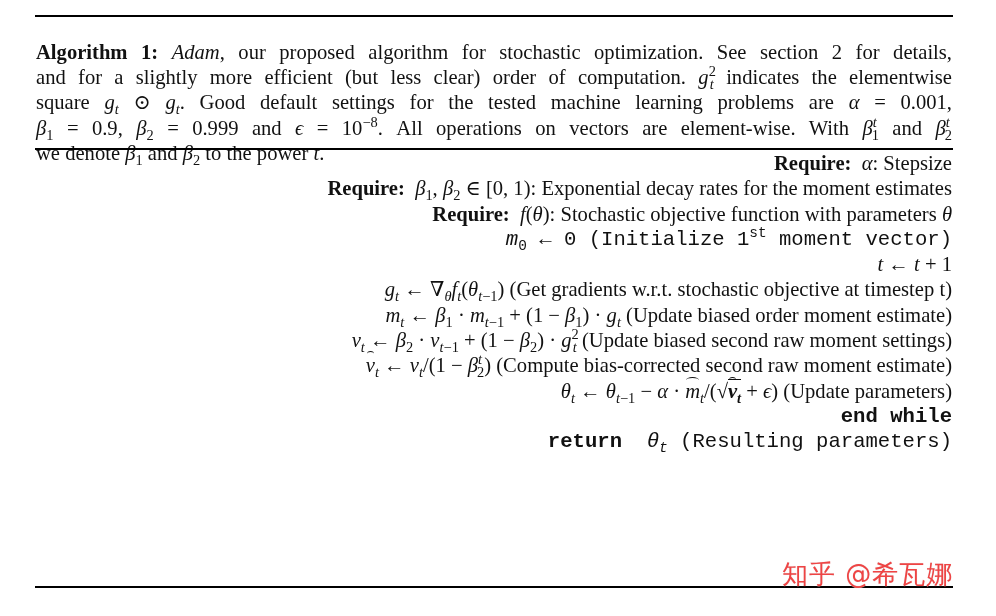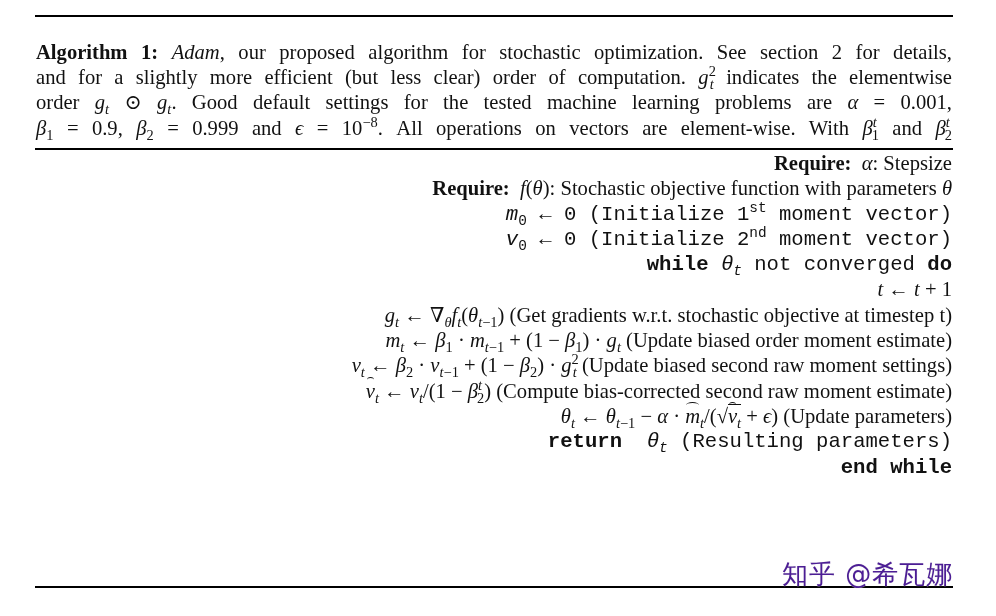--- a/index.html
+++ b/index.html
@@ -18,52 +18,52 @@
   .up { font-style:normal; }
   sub, sup { font-size:70%; line-height:0; }
   .body { position:absolute; left:36px; top:151px; width:916px; font-size:20.6px; line-height:25.3px; }
   .row { white-space:nowrap;text-align:right; }
   .ind1 { padding-left:22px;font-family:Liberation Mono, monospace; }
   .ind2 { padding-left:45px; }
   .kw { font-weight:bold; }
   .hat { position:relative; display:inline-block; }
   .hat::before { content:""; position:absolute; left:1px; right:1px; top:-2px; height:5px;
                  border-top:1.3px solid #111; border-radius:50% 50% 0 0; }
-  .sqrt { border-top:1.3px solid #111; padding-top:0px; }
+  .sqrt { border-top:1.3px solid #111; padding-top:0px;font-weight:bold; }
   .watermark { position:absolute; left:782px; top:557px; font-family:"DejaVu Sans",sans-serif;
-               font-size:26px; color:#4c1d95; letter-spacing:1px; text-shadow:0 0 1px #ddd; }
+               font-size:26px; color:#ef4444; letter-spacing:1px; text-shadow:0 0 1px #ddd; }
 </style>
 </head>
 <body>
 
 <div class="rule top"></div>
 
 <div class="caption">
   <span class="line"><b>Algorithm 1:</b> <i>Adam</i><span>, our proposed algorithm for stochastic optimization. See section 2 for details,</span></span>
   <span class="line"><span>and for a slightly more efficient (but less clear) order of computation.</span> <i>g</i><sup><span class="up">2</span></sup><sub style="margin-left:-6px"><i>t</i></sub><span> indicates the elementwise</span></span>
-  <span class="line"><span>order</span> <i>g</i><sub><i>t</i></sub> ⊙ <i>g</i><sub><i>t</i></sub><span>. Good default settings for the tested machine learning problems are</span> <i>α</i> <span>= 0.001,</span></span>
+  <span class="line"><span>square</span> <i>g</i><sub><i>t</i></sub> ⊙ <i>g</i><sub><i>t</i></sub><span>. Good default settings for the tested machine learning problems are</span> <i>α</i> <span>= 0.001,</span></span>
   <span class="line"><i>β</i><sub>1</sub> <span>= 0.9,</span> <i>β</i><sub>2</sub> <span>= 0.999 and</span> <i>ϵ</i> <span>= 10</span><sup>−8</sup><span>. All operations on vectors are element-wise. With</span> <i>β</i><sup><i>t</i></sup><sub style="margin-left:-5px">1</sub> <span>and</span> <i>β</i><sup><i>t</i></sup><sub style="margin-left:-5px">2</sub></span>
+  <span class="line last"><span>we denote</span> <i>β</i><sub>1</sub> <span>and</span> <i>β</i><sub>2</sub> <span>to the power</span> <i>t</i>.</span>
 </div>
 
 <div class="rule mid"></div>
 
 <div class="body">
   <div class="row"><span class="kw">Require:</span>&nbsp; <i>α</i><span>: Stepsize</span></div>
+  <div class="row"><span class="kw">Require:</span>&nbsp; <i>β</i><sub>1</sub>, <i>β</i><sub>2</sub> ∈ [0, 1)<span>: Exponential decay rates for the moment estimates</span></div>
   <div class="row"><span class="kw">Require:</span>&nbsp; <i>f</i>(<i>θ</i>): Stochastic objective function with parameters <i>θ</i></div>
 
   <div class="row ind1"><i>m</i><sub>0</sub> ← 0 (Initialize 1<sup>st</sup> moment vector)</div>
-  <div class="row ind1"><i>v</i><sub>0</sub> ← 0 (Initialize 2<sup>nd</sup> moment vector)</div>
-  <div class="row ind1"><span class="kw">while</span> <i>θ</i><sub><i>t</i></sub> <span>not converged</span> <span class="kw">do</span></div>
 
   <div class="row ind2"><i>t</i> ← <i>t</i> + 1</div>
   <div class="row ind2"><i>g</i><sub><i>t</i></sub> ← ∇<sub><i>θ</i></sub><i>f</i><sub><i>t</i></sub>(<i>θ</i><sub><i>t</i>−1</sub>) <span>(Get gradients w.r.t. stochastic objective at timestep t)</span></div>
   <div class="row ind2"><i>m</i><sub><i>t</i></sub> ← <i>β</i><sub>1</sub> · <i>m</i><sub><i>t</i>−1</sub> + (1 − <i>β</i><sub>1</sub>) · <i>g</i><sub><i>t</i></sub> <span>(Update biased order moment estimate)</span></div>
   <div class="row ind2"><i>v</i><sub><i>t</i></sub> ← <i>β</i><sub>2</sub> · <i>v</i><sub><i>t</i>−1</sub> + (1 − <i>β</i><sub>2</sub>) · <i>g</i><sup><span class="up">2</span></sup><sub style="margin-left:-6px"><i>t</i></sub> <span>(Update biased second raw moment settings)</span></div>
   <div class="row ind2"><span class="hat"><i>v</i></span><sub><i>t</i></sub> ← <i>v</i><sub><i>t</i></sub>/(1 − <i>β</i><sup><i>t</i></sup><sub style="margin-left:-5px">2</sub>) <span>(Compute bias-corrected second raw moment estimate)</span></div>
   <div class="row ind2"><i>θ</i><sub><i>t</i></sub> ← <i>θ</i><sub><i>t</i>−1</sub> − <i>α</i> · <span class="hat"><i>m</i></span><sub><i>t</i></sub>/(√<span class="sqrt"><span class="hat"><i>v</i></span><sub><i>t</i></sub></span> + <i>ϵ</i>) <span>(Update parameters)</span></div>
 
+  <div class="row ind1"><span class="kw">end while</span></div>
   <div class="row ind1"><span class="kw">return</span>&nbsp; <i>θ</i><sub><i>t</i></sub> <span>(Resulting parameters)</span></div>
-  <div class="row ind1"><span class="kw">end while</span></div>
 </div>
 
 <div class="rule bot"></div>
 
 <div class="watermark">知乎 @希瓦娜</div>
 
 </body></html>

